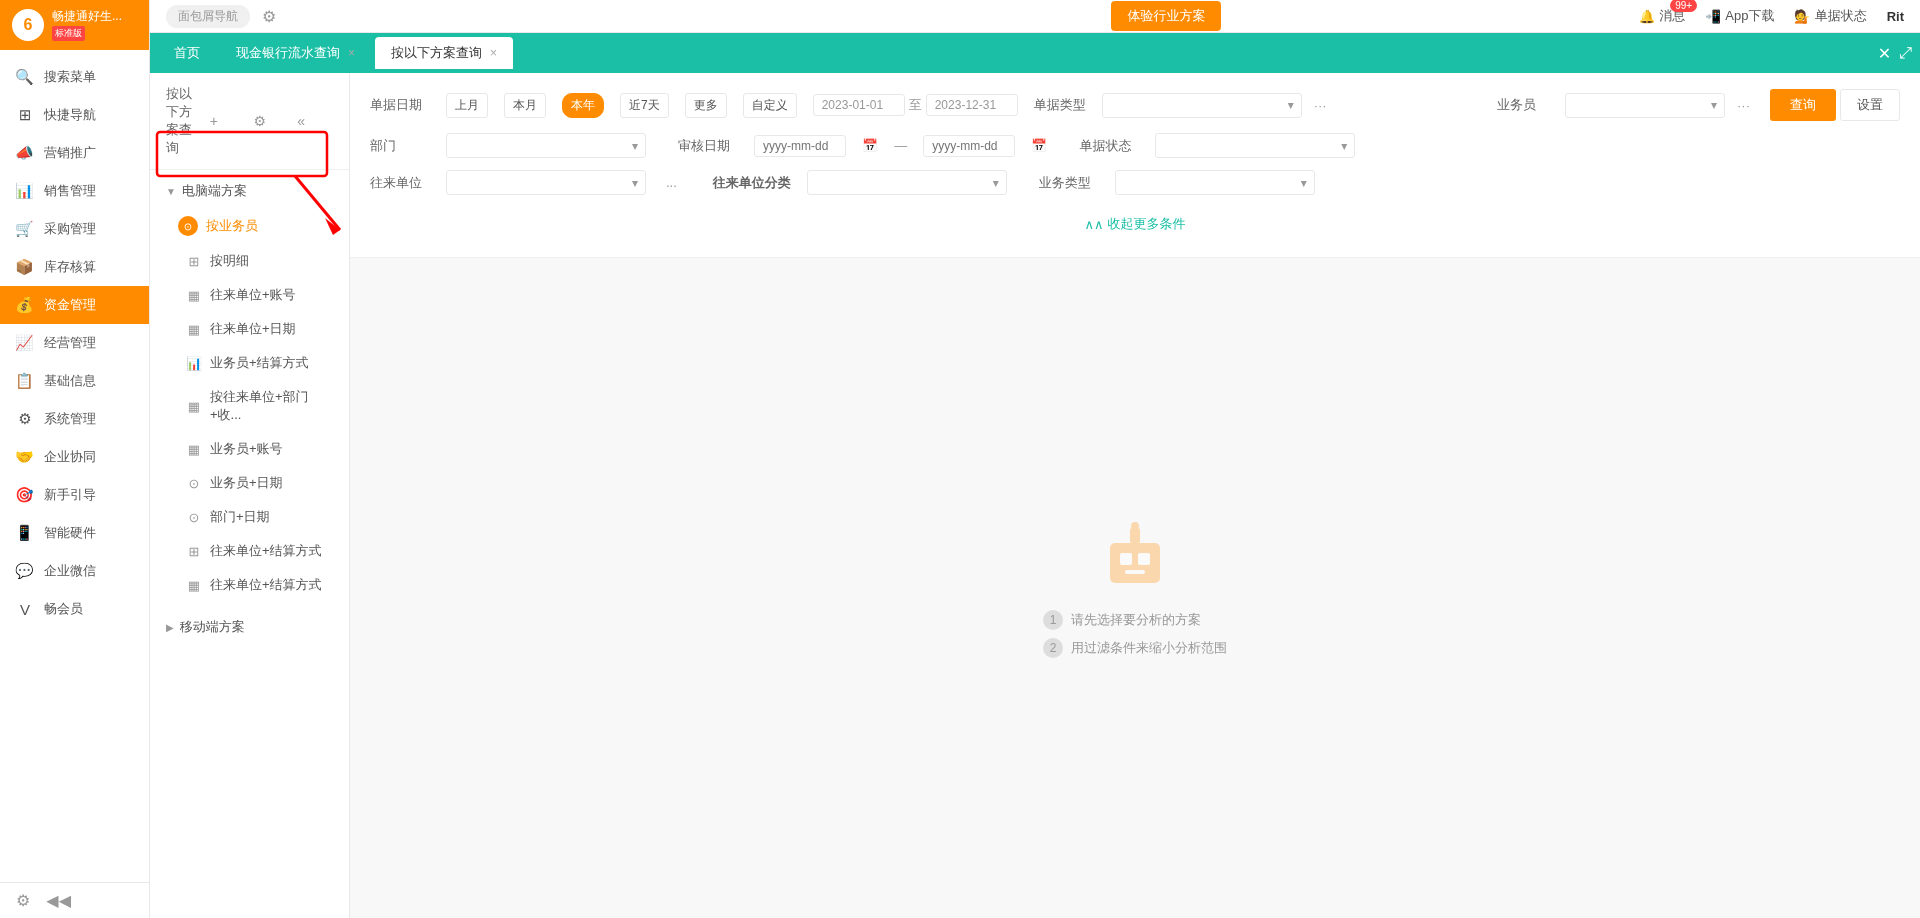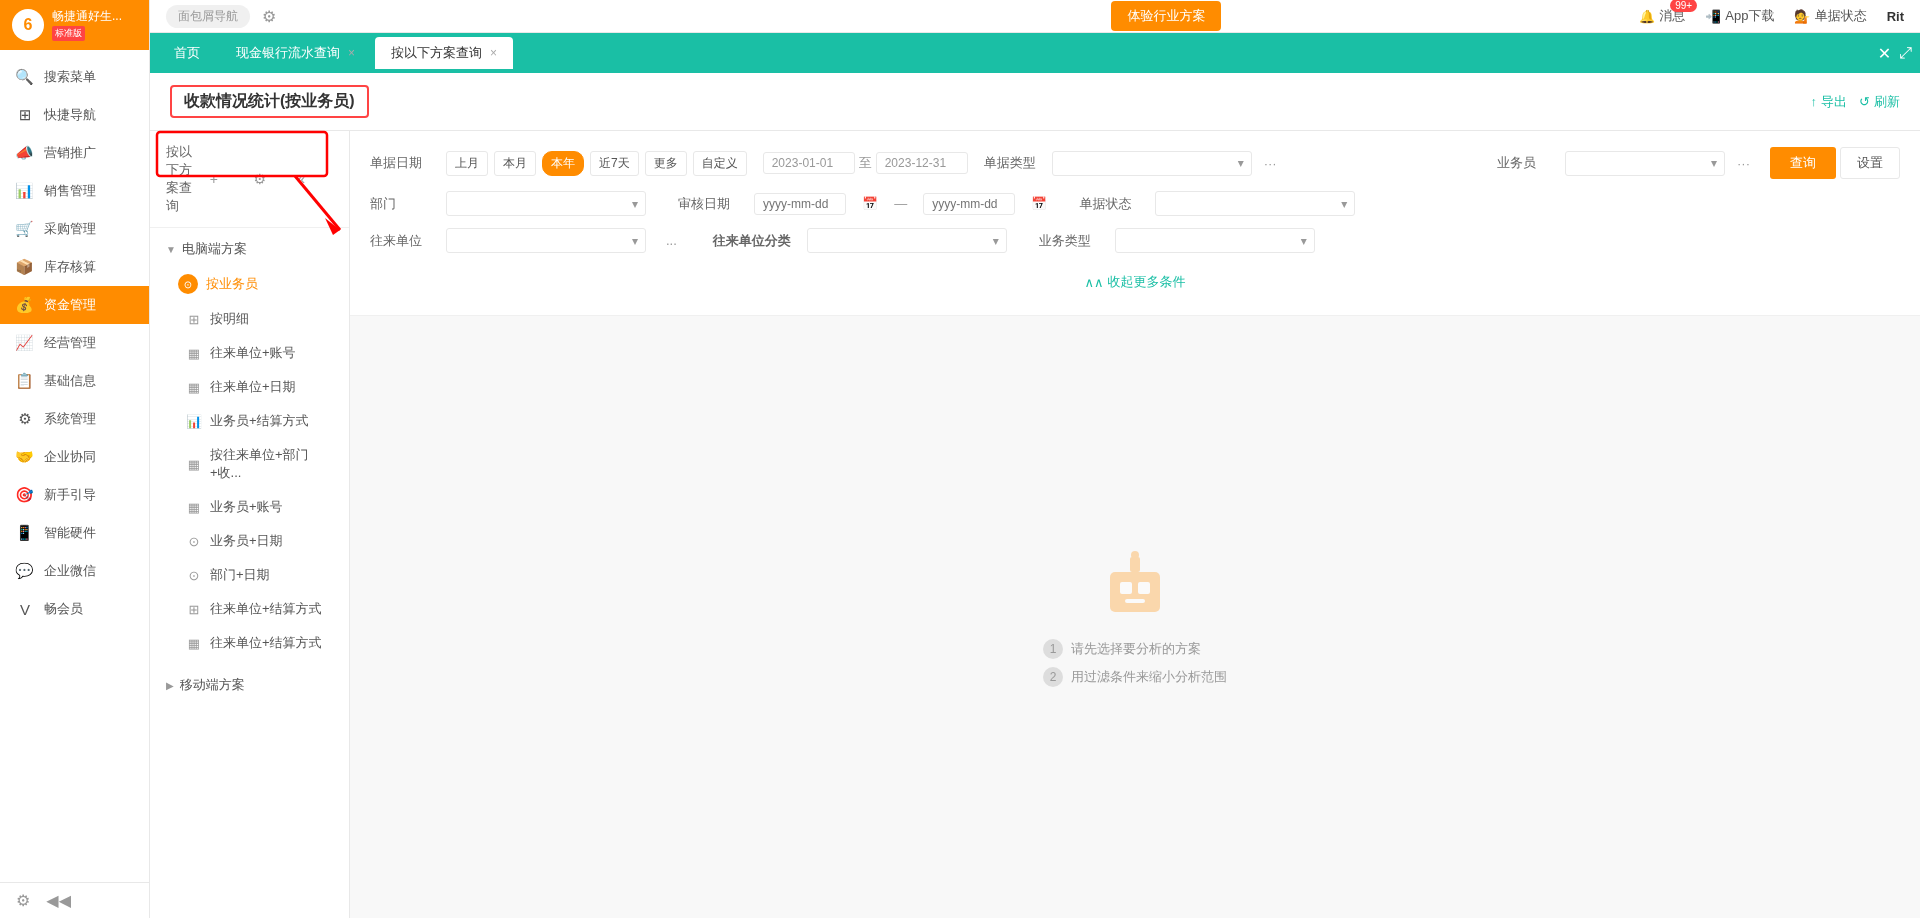--- a/index.html
+++ b/index.html
@@ -68,21 +68,21 @@
     .scheme-item .item-icon { width: 16px; height: 16px; display: flex; align-items: center; justify-content: center; font-size: 13px; color: #999; flex-shrink: 0; }
     .scheme-item.active-circle .item-icon-circle { width: 20px; height: 20px; border-radius: 50%; background: #ff8c00; color: #fff; display: flex; align-items: center; justify-content: center; font-size: 10px; flex-shrink: 0; }
 
     
     .right-panel { flex: 1; display: flex; flex-direction: column; overflow: hidden; background: #fff; }
 
     
     .filter-area { padding: 16px 20px; border-bottom: 1px solid #f0f0f0; background: #fff; }
     .filter-row { display: flex; align-items: center; gap: 16px; margin-bottom: 12px; flex-wrap: wrap; }
     .filter-label { color: #666; font-size: 13px; white-space: nowrap; min-width: 60px; }
-    .filter-date-group { display: flex; align-items: center; gap: 6px; }
+    .filter-date-group { display: flex; align-items: center; gap: 16px; }
     .date-btn { padding: 3px 8px; border: 1px solid #e8e8e8; border-radius: 3px; cursor: pointer; font-size: 12px; color: #555; background: #fff; }
     .date-btn.active { background: #ff8c00; color: #fff; border-color: #ff8c00; border-radius: 10px; }
     .date-input-group { display: flex; align-items: center; gap: 4px; }
     .date-input { border: 1px solid #e8e8e8; border-radius: 3px; padding: 3px 8px; font-size: 12px; color: #999; width: 92px; outline: none; }
     .filter-select { border: 1px solid #e8e8e8; border-radius: 3px; padding: 4px 24px 4px 8px; font-size: 13px; color: #333; background: #fff; min-width: 180px; appearance: none; outline: none; cursor: pointer; position: relative; }
     .select-wrapper { position: relative; display: inline-block; }
     .select-wrapper::after { content: "▾"; position: absolute; right: 8px; top: 50%; transform: translateY(-50%); color: #999; pointer-events: none; font-size: 12px; }
     .filter-dots { color: #999; cursor: pointer; padding: 0 4px; }
     .filter-date-dash { color: #999; }
     .query-btn { background: #ff8c00; color: #fff; border: none; border-radius: 3px; padding: 6px 20px; cursor: pointer; font-size: 13px; }
@@ -222,35 +222,20 @@
       <span class="tab-close">×</span>
     </div>
     <div class="tab-bar-right">
       <span class="tab-bar-btn">✕</span>
       <span class="tab-bar-btn">⤢</span>
     </div>
   </div>
 
   <div class="page-content">
 
-    <div class="page-header">
-      <div class="page-title-box">
-        <span class="page-title">收款情况统计(按业务员)</span>
-      </div>
-      <div class="page-header-actions">
-        <div class="action-btn">
-          <span>↑</span>
-          <span>导出</span>
-        </div>
-        <div class="action-btn">
-          <span>↺</span>
-          <span>刷新</span>
-        </div>
-      </div>
-    </div>
 
     <div class="content-body">
 
       <div class="left-panel">
         <div class="left-panel-header">
           <span>按以下方案查询</span>
           <span class="left-panel-icon">+</span>
           <span class="left-panel-icon">⚙</span>
           <span class="left-panel-icon">«</span>
         </div>

